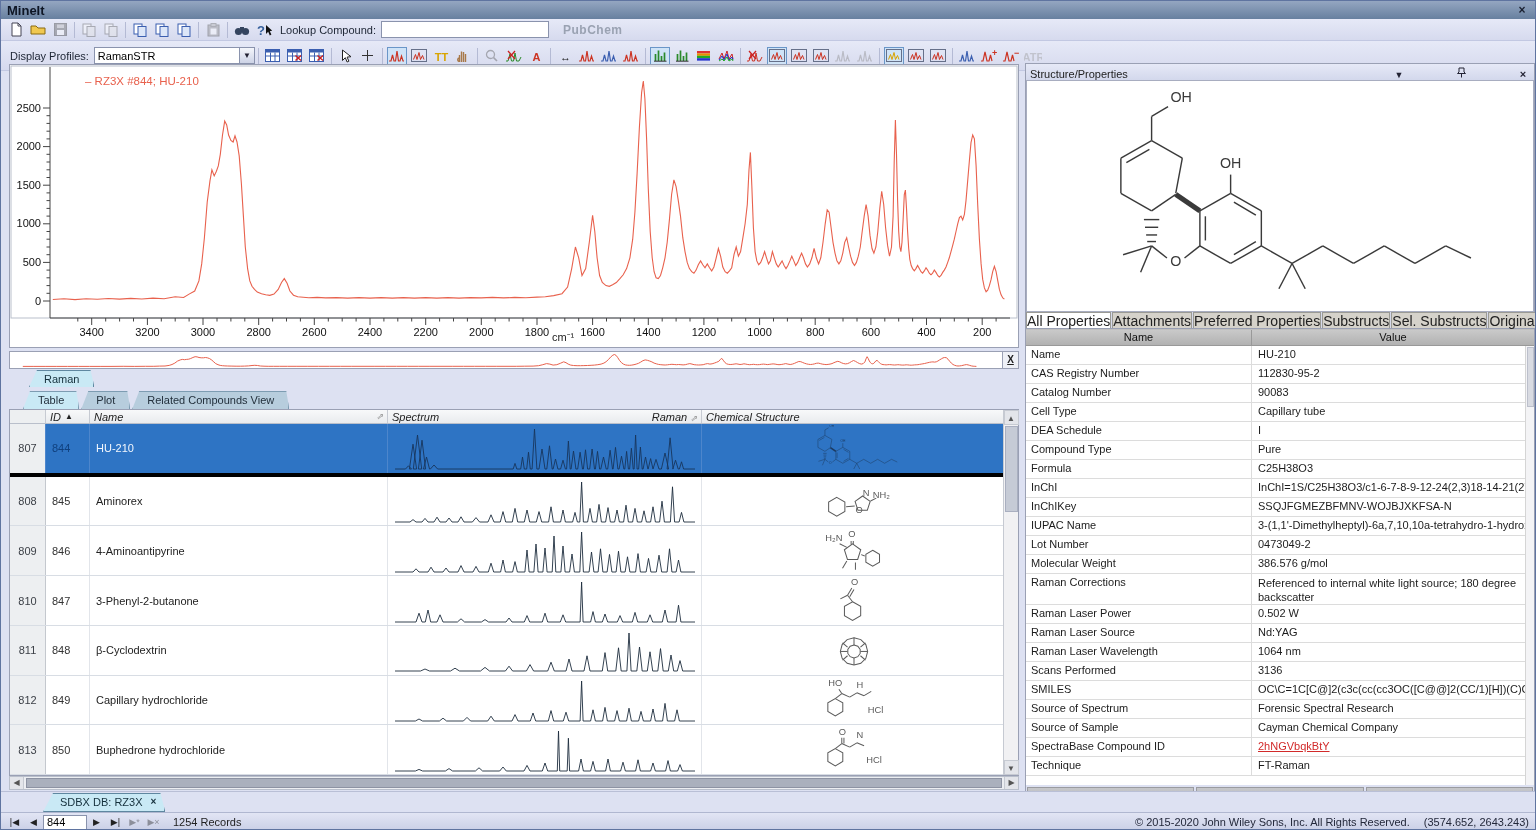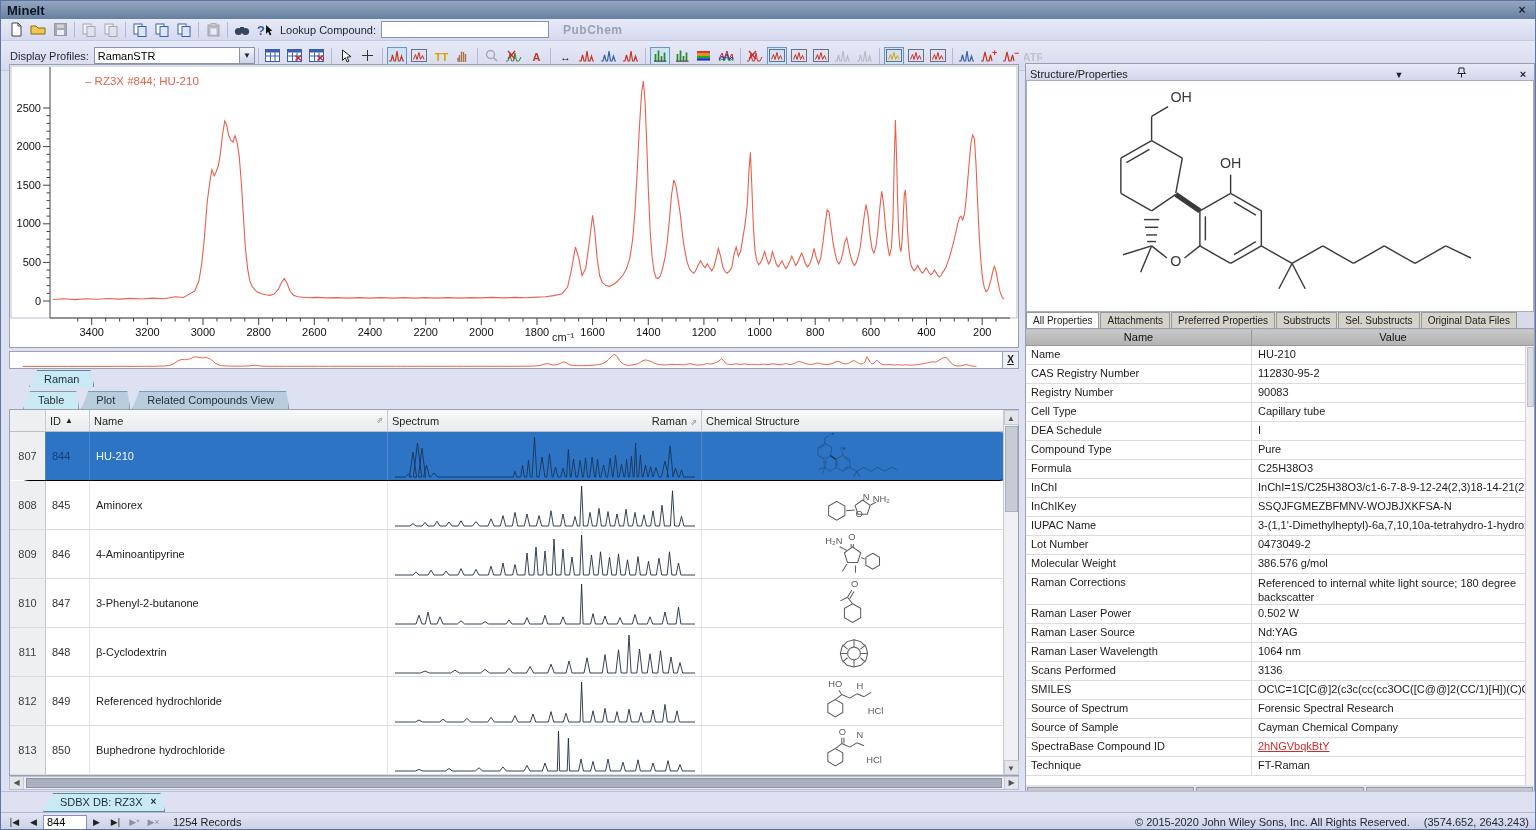--- a/index.html
+++ b/index.html
@@ -29,25 +29,25 @@
   #xunit{position:absolute;left:498px;top:264px;font-size:11px;color:#222;margin-left:44px;}
   #overview{position:absolute;left:8px;top:350px;width:1010px;height:18px;background:#fff;border:1px solid #9aa0b4;display:flex;}
   #overview svg{flex:1;}
   #ov-close{width:16px;height:16px;border-left:1px solid #9aa0b4;font-size:10px;font-weight:bold;text-align:center;line-height:15px;text-decoration:underline;color:#222;background:#eef0f6;}
   #raman-tab{position:absolute;left:28px;top:369px;height:17px;padding:0 14px;background:#c9e9f5;border:1px solid #5f87a0;border-bottom:none;font-size:11px;line-height:16px;color:#15303c;clip-path:polygon(8px 0,calc(100% - 4px) 0,100% 100%,0 100%);}
   #view-tabs{position:absolute;left:22px;top:390px;display:flex;height:18px;}
   .vtab{height:18px;padding:0 14px;font-size:11px;line-height:17px;color:#23303c;background:#b7cddd;border:1px solid #7d9cb2;border-bottom:none;margin-right:2px;clip-path:polygon(7px 0,calc(100% - 3px) 0,100% 100%,0 100%);}
   .vtab.active{background:#c9e9f5;}
   
   #table{position:absolute;left:8px;top:408px;width:1010px;height:367px;background:#fff;border:1px solid #9aa0b4;display:flex;flex-direction:column;}
-  #thead{display:flex;height:22px;background:linear-gradient(#f8f9fa,#e9ebee);border-bottom:1px solid #b9bfcb;font-size:11px;color:#222;}
+  #thead{display:flex;height:14px;background:linear-gradient(#f8f9fa,#e9ebee);border-bottom:1px solid #b9bfcb;font-size:11px;color:#222;font-style:italic;}
   #thead .hc{border-right:1px solid #c6cad2;display:flex;align-items:center;padding:0 4px;}
   #tbody{flex:1;display:flex;flex-direction:column;overflow:hidden;}
   .trow{flex:1;display:flex;border-bottom:1px solid #d8dde4;background:#fff;}
-  .trow.sel{background:#2e74c4;border-bottom:1px solid #000000;border-radius:19px;}
+  .trow.sel{background:#2e74c4;border-bottom:4px solid #000000;}
   .cell{border-right:1px solid #e2e5ea;display:flex;align-items:center;overflow:hidden;}
   .trow.sel .cell{border-right-color:#4d86cc;}
   .c-gut{width:36px;background:#edeff1;border-right:1px solid #c4c8ce;color:#3b3f46;font-size:11px;justify-content:center;}
   .c-id{width:44px;font-size:11px;color:#333;padding-left:6px;}
   .c-name{width:298px;font-size:11px;color:#222;padding-left:6px;}
   .c-spec{width:314px;justify-content:center;}
   .c-str{width:304px;justify-content:center;}
   .trow.sel .c-id{color:#10407e;}
   .trow.sel .c-name{color:#f2f7fd;}
   
@@ -58,21 +58,21 @@
   #hscroll{position:absolute;left:8px;top:775px;width:1010px;height:14px;background:#eceef2;border:1px solid #b9bfcb;display:flex;align-items:center;}
   #hscroll .arr{width:14px;height:12px;font-size:8px;line-height:12px;text-align:center;color:#555;background:#e3e5ea;border-right:1px solid #c6cad2;}
   #hthumb{height:10px;flex:1;background:#aab0bd;border:1px solid #8d93a3;margin:0 2px;}
   
   #rpanel{position:absolute;left:1024px;top:62px;width:510px;height:744px;background:#dde1f2;border:1px solid #9aa0b4;}
   #rp-head{height:16px;display:flex;align-items:flex-end;padding:0 4px;font-size:11px;color:#222;background:linear-gradient(#e6e9f7,#d3d8ec);gap:48px;}
   #rp-head .sp{flex:1;}
   .rp-btn{width:14px;text-align:center;font-size:9px;color:#223;}
   #struct-canvas{height:232px;background:#fff;border:1px solid #a8adc0;margin:0;display:flex;align-items:center;justify-content:center;}
   #rp-tabs{display:flex;height:17px;background:#d6daea;border-bottom:1px solid #9aa0b4;}
-  .rtab{font-size:10px;line-height:16px;padding:0 6px;background:#d5d2ca;border:1px solid #9a9a94;border-bottom:none;margin-right:1px;color:#222;white-space:nowrap;}
+  .rtab{font-size:14px;line-height:16px;padding:0 0;background:#d5d2ca;border:1px solid #9a9a94;border-bottom:none;margin-right:1px;color:#222;white-space:nowrap;}
   .rtab.active{background:#fff;font-weight:normal;}
   #pgrid{background:#fff;border-top:1px solid #c0c0c0;height:456px;position:relative;}
   #pg-head{display:flex;height:16px;background:linear-gradient(#c9c9c9,#b2b2b2);border-bottom:1px solid #999;}
   #pg-head div{font-size:11px;color:#111;text-align:center;line-height:15px;}
   #pg-head .n{width:226px;border-right:1px solid #999;}
   #pg-head .v{flex:1;}
   .prow{display:flex;border-bottom:1px solid #dcdcdc;min-height:19px;}
   .prow .pn{width:226px;border-right:1px solid #dcdcdc;font-size:11px;color:#1c1c1c;padding:2px 0 0 5px;}
   .prow .pv{flex:1;font-size:11px;color:#1c1c1c;padding:2px 0 0 6px;white-space:nowrap;overflow:hidden;}
   .prow .pv.wrap{white-space:normal;line-height:14px;}
@@ -691,21 +691,21 @@
               <line x1="50" y1="53" x2="50" y2="43" stroke="#5a5a5a" stroke-width="1.4"></line>
               <line x1="34" y1="46" x2="41" y2="40" stroke="#5a5a5a" stroke-width="1.4"></line>
               <line x1="31" y1="34" x2="41" y2="34" stroke="#5a5a5a" stroke-width="1.4"></line>
               <line x1="34" y1="22" x2="41" y2="28" stroke="#5a5a5a" stroke-width="1.4"></line>
             </svg>
           </div>
         </div>
         <div class="trow">
           <div class="cell c-gut">812</div>
           <div class="cell c-id">849</div>
-          <div class="cell c-name">Referenced hydrochloride</div>
+          <div class="cell c-name">Capillary hydrochloride</div>
           <div class="cell c-spec">
             <svg width="300" height="46">
               <polyline fill="none" stroke="#1d2d3d" stroke-width="0.9" points="0,44 20.4,44 24.0,42.0 27.6,44 44.4,44 48.0,41.2 51.6,44 68.4,44 72.0,40.4 75.6,44 92.7,44 96.0,39.2 99.3,44 117.0,44 120.0,37.6 123.0,44 135.3,44 138.0,36.0 140.7,44 153.3,44 156.0,33.6 158.7,44 168.3,44 171.0,35.2 173.7,44 185.1,44 186.6,4.0 188.1,44 195.6,44 198.0,32.8 200.4,44 207.6,44 210.0,30.4 212.4,44 219.6,44 222.0,33.6 224.4,44 231.6,44 234.0,31.2 236.4,44 243.6,44 246.0,34.4 248.4,44 255.6,44 258.0,32.0 260.4,44 267.6,44 270.0,26.4 272.4,44 279.6,44 282.0,32.8 284.4,44 300,44"></polyline>
             </svg>
           </div>
           <div class="cell c-str" style="border-right:none;">
             <svg width="90" height="46" viewBox="0 0 100 64" preserveAspectRatio="xMidYMid meet">
               <polygon points="24.0,30.0 34.4,36.0 34.4,48.0 24.0,54.0 13.6,48.0 13.6,36.0" fill="none" stroke="#5a5a5a" stroke-width="1.4"></polygon>
               <line x1="24" y1="30" x2="33" y2="23" stroke="#5a5a5a" stroke-width="1.4"></line>
               <line x1="33" y1="23" x2="29" y2="17" stroke="#5a5a5a" stroke-width="1.4"></line>
@@ -829,21 +829,21 @@
       <div id="prows">
           <div class="prow">
             <div class="pn">Name</div>
             <div class="pv">HU-210</div>
           </div>
           <div class="prow">
             <div class="pn">CAS Registry Number</div>
             <div class="pv">112830-95-2</div>
           </div>
           <div class="prow">
-            <div class="pn">Registry Number</div>
+            <div class="pn">Catalog Number</div>
             <div class="pv">90083</div>
           </div>
           <div class="prow">
             <div class="pn">Cell Type</div>
             <div class="pv">Capillary tube</div>
           </div>
           <div class="prow">
             <div class="pn">DEA Schedule</div>
             <div class="pv">I</div>
           </div>

